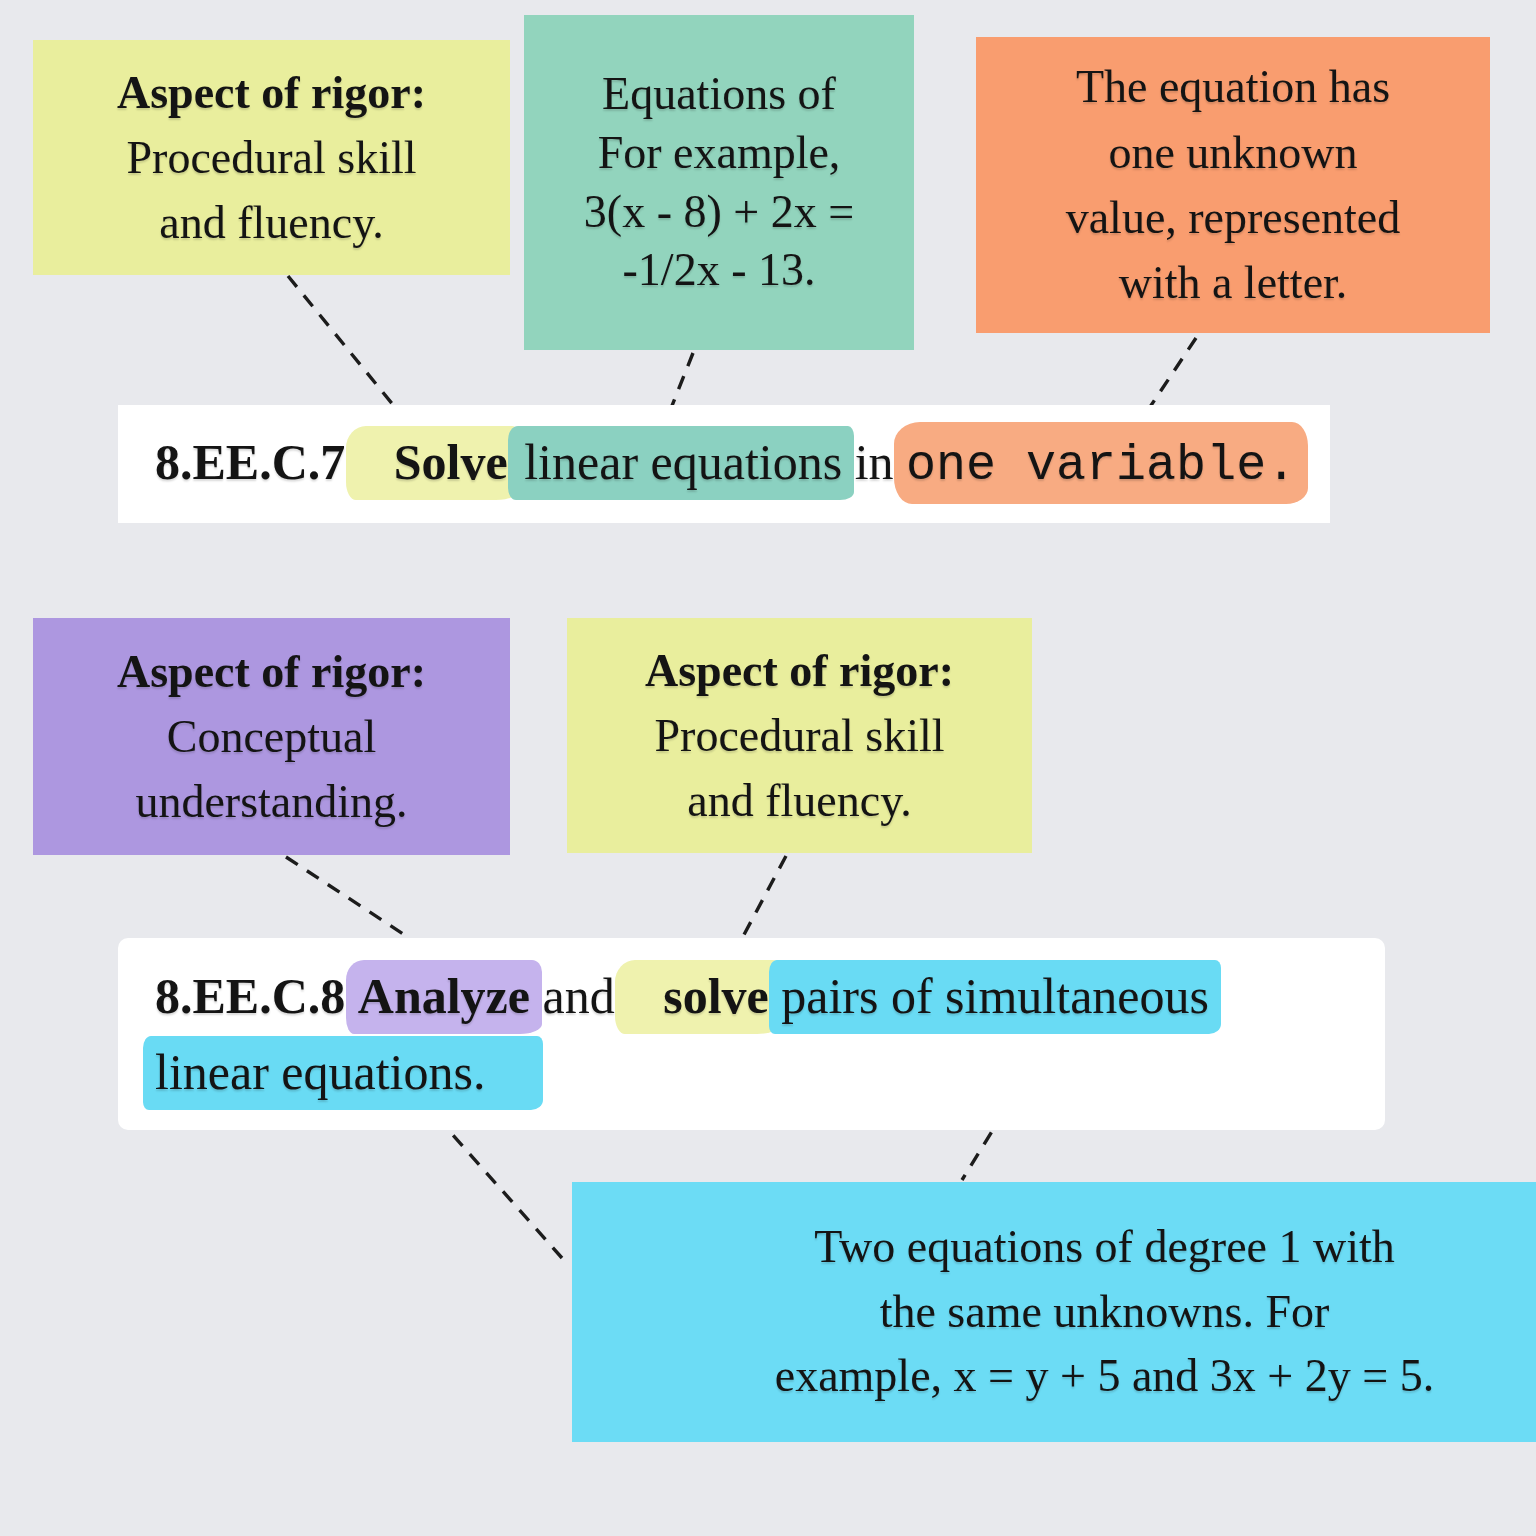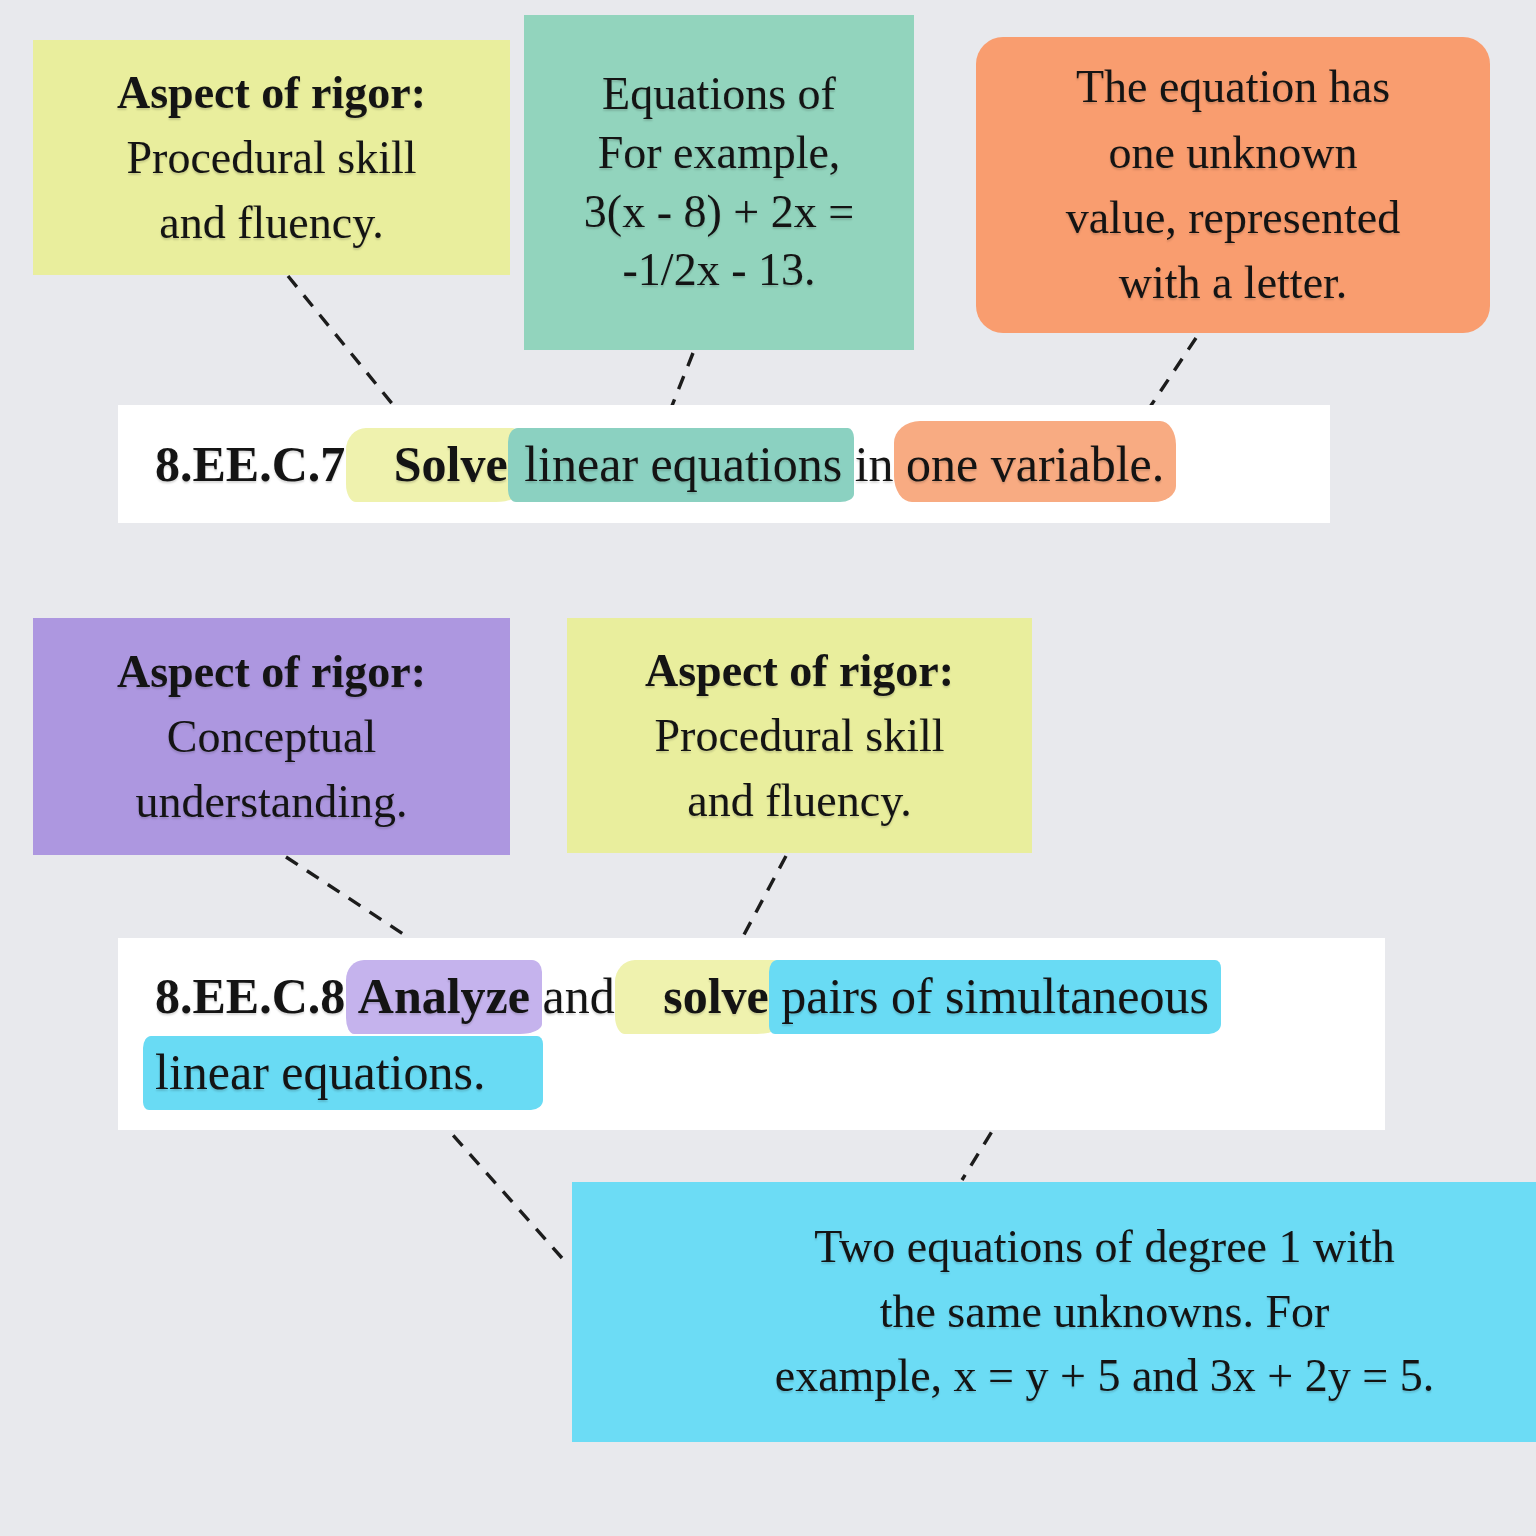--- a/index.html
+++ b/index.html
@@ -26,58 +26,59 @@
     font-size: 46px;
     line-height: 1.42;
     text-shadow: 0 2px 2px rgba(20,20,20,0.16);
     box-sizing: border-box;
     padding: 6px 10px;
   }
   .callout .bold { font-weight: bold; }
 
   #callout-y1     { left: 33px;  top: 40px;   width: 477px; height: 235px; background: var(--box-yellow); }
   #callout-teal   { left: 524px; top: 15px;   width: 390px; height: 335px; background: var(--box-teal); line-height: 1.28; }
-  #callout-orange { left: 976px; top: 37px;   width: 514px; height: 296px; background: var(--box-orange); border-radius: 27px; }
+  #callout-orange { left: 976px; top: 37px;   width: 514px; height: 296px; background: var(--box-orange); }
   #callout-purple { left: 33px;  top: 618px;  width: 477px; height: 237px; background: var(--box-purple); }
   #callout-y2     { left: 567px; top: 618px;  width: 465px; height: 235px; background: var(--box-yellow); }
   #callout-cyan   { left: 572px; top: 1182px; width: 1065px; height: 260px; background: var(--box-cyan); line-height: 1.4; }
 
   
   .bar {
     position: absolute;
     background: var(--bar-white);
     display: flex;
     flex-direction: column;
     justify-content: center;
     box-sizing: border-box;
     padding-left: 37px;
     font-size: 50px;
     text-shadow: 0 2px 2px rgba(20,20,20,0.16);
   }
   #bar1 { left: 118px; top: 405px; width: 1212px; height: 118px; }
-  #bar2 { left: 118px; top: 938px; width: 1267px; height: 192px; }
+  #bar2 { left: 118px; top: 938px; width: 1267px; height: 192px; border-radius: 10px; }
   .bar-line { white-space: nowrap; line-height: 76px; }
   .bold { font-weight: bold; }
 
   
   .hl { padding: 8px 12px 10px 12px; margin: 0 -12px; }
   .hl-yellow {
     background: var(--hl-yellow);
     border-radius: 20px 8px 24px 10px / 22px 12px 10px 18px;
     padding-left: 48px;
   }
   .hl-teal {
     background: var(--hl-teal);
     border-radius: 10px 6px 14px 8px / 14px 10px 8px 12px;
     padding-left: 16px;
   }
   .hl-orange {
     background: var(--hl-orange);
     padding-top: 15px; 
     border-radius: 26px 16px 22px 18px / 22px 24px 16px 26px;
+    font-family: Liberation Mono, monospace;
   }
   .hl-purple {
     background: var(--hl-purple);
     border-radius: 18px 10px 22px 8px / 20px 12px 10px 16px;
   }
   .hl-cyan {
     background: var(--hl-cyan);
     border-radius: 8px 6px 12px 6px / 12px 8px 10px 8px;
   }
   .hl-tail { padding-right: 58px; margin-right: -58px; }

